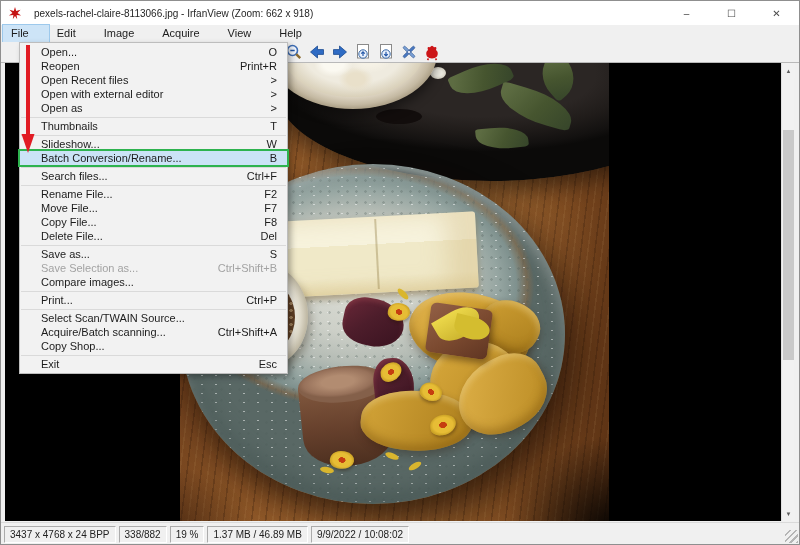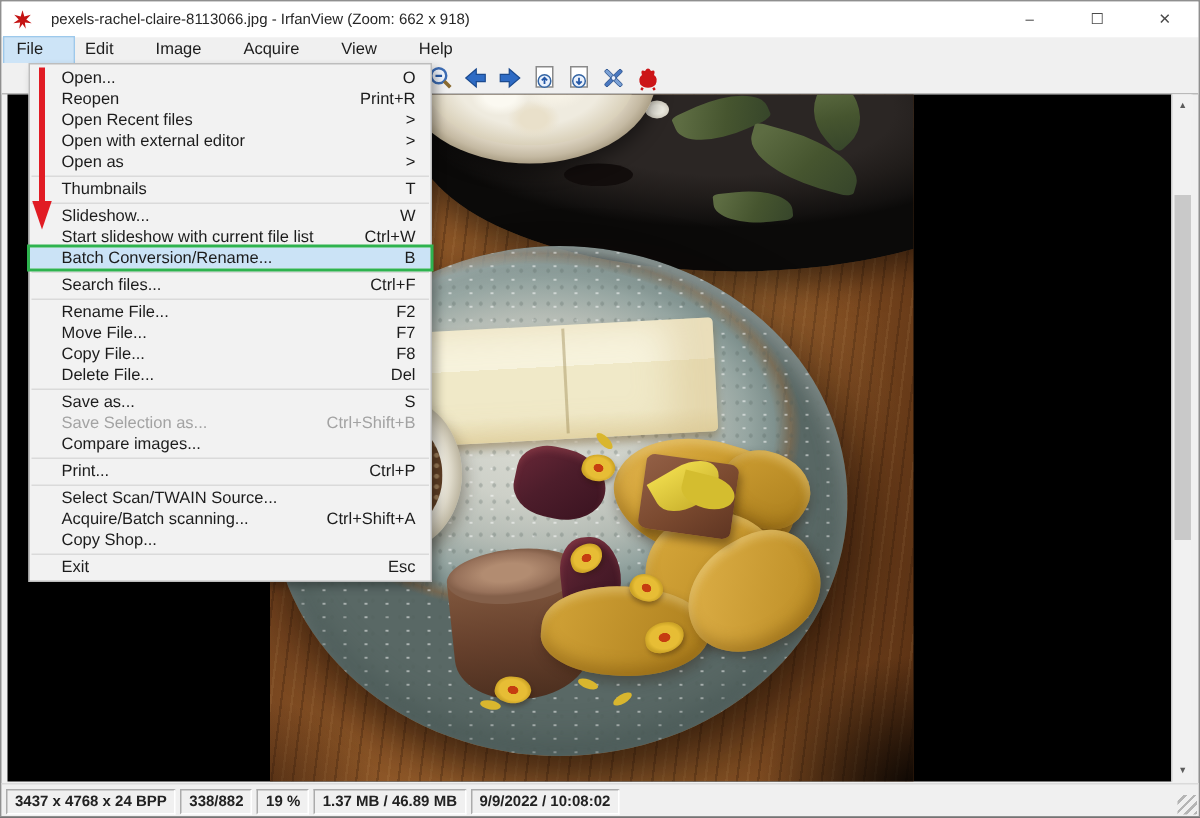--- a/index.html
+++ b/index.html
@@ -106,21 +106,21 @@
   .p1 { left:205px; top:390px; transform:rotate(20deg); }
   .p2 { left:228px; top:400px; transform:rotate(-30deg); }
   .p3 { left:140px; top:404px; transform:rotate(10deg); }
   .p4 { left:216px; top:228px; transform:rotate(45deg); }
   
   .vscroll { position:absolute; left:780px; top:62px; width:13px; height:458px; background:#f1f1f1; border-left:1px solid #e0e0e0; }
   .vs-btn { position:absolute; left:0; width:13px; height:15px; display:flex; align-items:center; justify-content:center; font-size:6px; color:#5c5c5c; background:#f1f1f1; }
   .vs-up { top:0; } .vs-down { bottom:0; }
   .vs-thumb { position:absolute; left:1px; top:67px; width:11px; height:230px; background:#c9c9c9; }
   
-  .statusbar { position:absolute; left:0; top:521px; width:800px; height:24px; background:#f0f0f0; border-top:1px solid #dadada; display:flex; gap:3px; padding:3px 3px; font-size:10px; color:#222;font-weight:bold; }
+  .statusbar { position:absolute; left:0; top:521px; width:800px; height:24px; background:#f0f0f0; border-top:1px solid #dadada; display:flex; gap:3px; padding:3px 3px; font-size:10px; color:#222; }
   .cell { border:1px solid; border-color:#ababab #ffffff #ffffff #ababab; padding:0 5px; white-space:nowrap; display:flex; align-items:center; }
   .resize-grip { position:absolute; right:1px; bottom:1px; width:13px; height:13px;
     background:repeating-linear-gradient(135deg, rgba(0,0,0,0) 0 3px, #b5b5b5 3px 4.5px); }
   
   .menu-panel { position:absolute; left:8px; top:41px; width:269px; background:#f2f2f2; border:1px solid #bdbdbd;
     box-shadow:3px 3px 6px rgba(0,0,0,.3); padding:2px 0; z-index:10;margin-left:10px; }
   .menu-item { display:flex; justify-content:space-between; align-items:center; height:14px; padding:0 10px 0 21px; font-size:11px; color:#1c1c1c; white-space:nowrap; }
   .menu-item .sc { padding-left:8px; color:#1c1c1c; }
   .menu-item.disabled, .menu-item.disabled .sc { color:#a3a3a3; }
   .menu-item.selected { background:#cbe3f6; outline:2px solid #2eb34f; }
@@ -305,24 +305,20 @@
       <div class="menu-sep"></div>
       <div class="menu-item">
         <span class="label">Thumbnails</span>
         <span class="sc">T</span>
       </div>
       <div class="menu-sep"></div>
       <div class="menu-item">
         <span class="label">Slideshow...</span>
         <span class="sc">W</span>
       </div>
-      <div class="menu-item">
-        <span class="label">Start slideshow with current file list</span>
-        <span class="sc">Ctrl+W</span>
-      </div>
       <div class="menu-item selected">
         <span class="label">Batch Conversion/Rename...</span>
         <span class="sc">B</span>
       </div>
       <div class="menu-sep"></div>
       <div class="menu-item">
         <span class="label">Search files...</span>
         <span class="sc">Ctrl+F</span>
       </div>
       <div class="menu-sep"></div>

